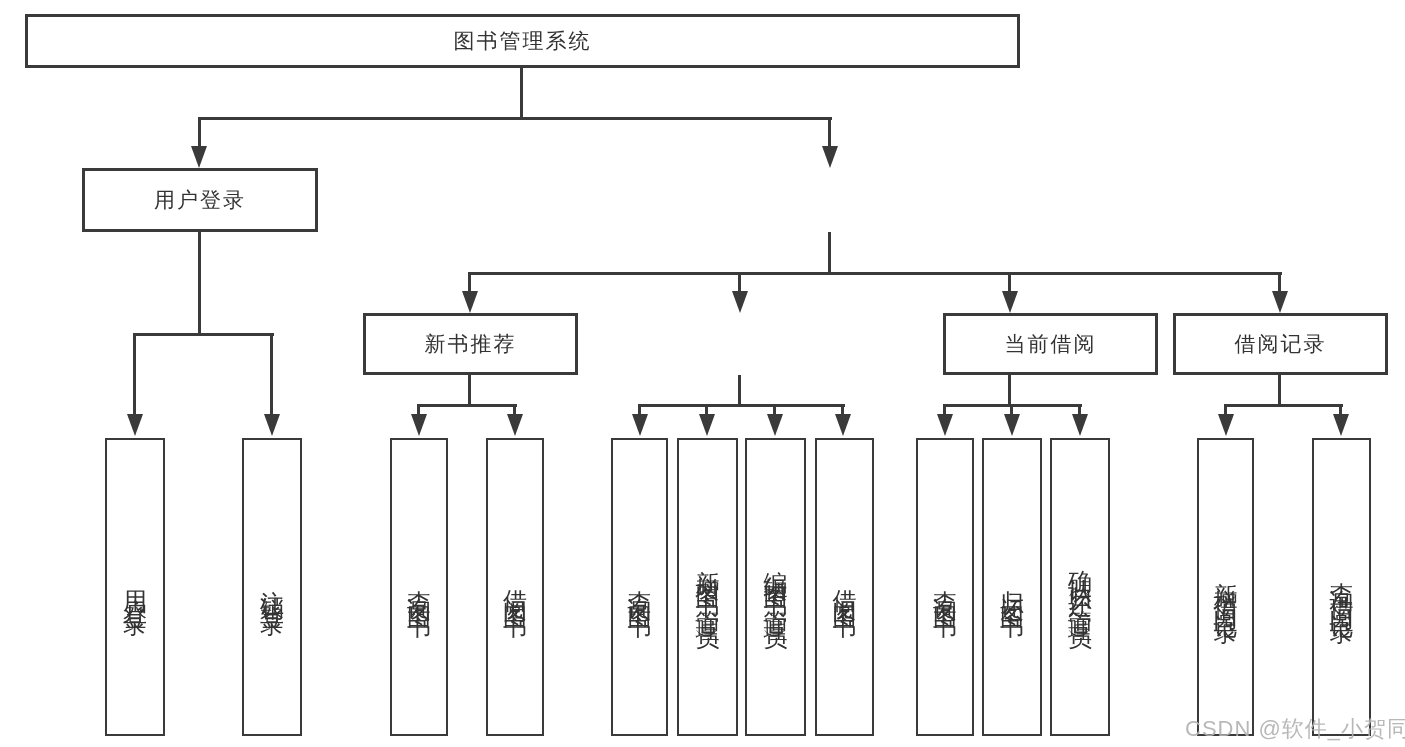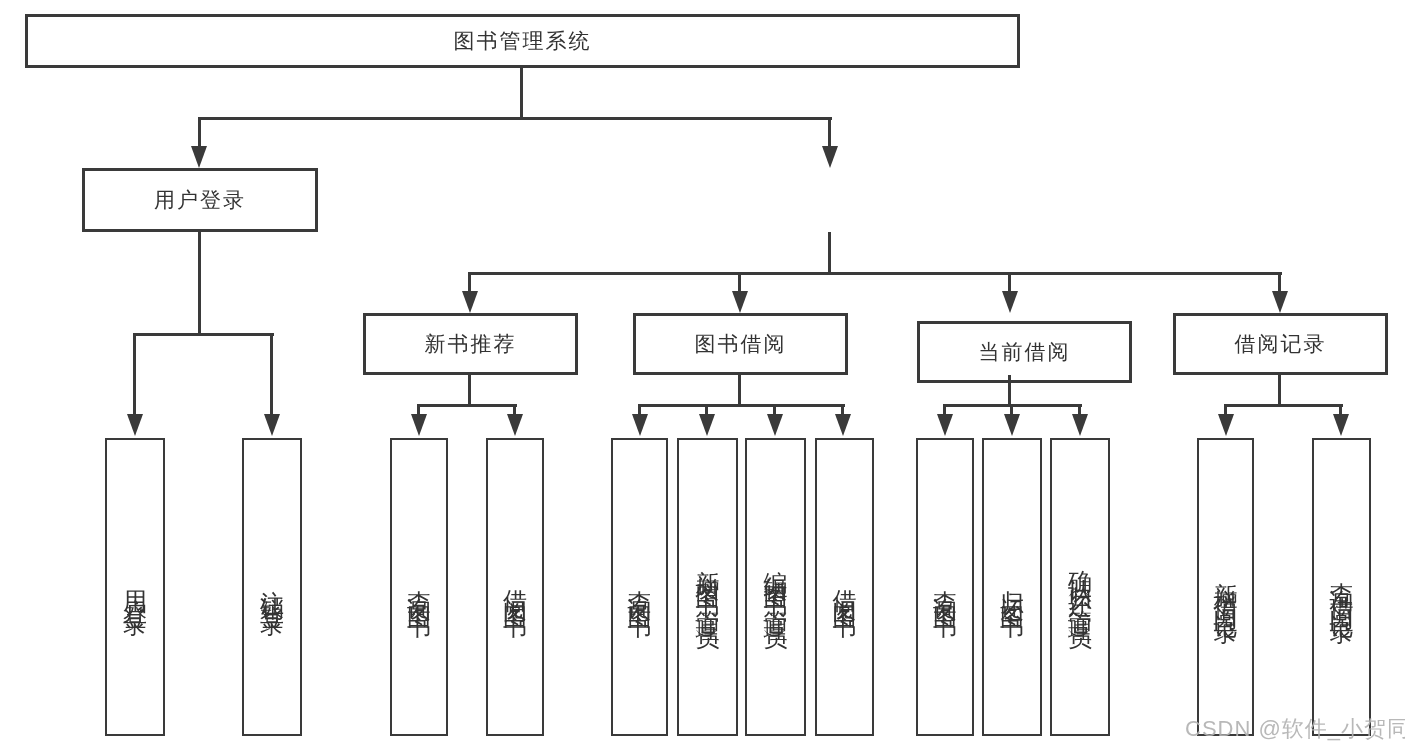--- a/index.html
+++ b/index.html
@@ -72,24 +72,21 @@
   <div class="vline" style="left:738px;top:272px;height:24px;"></div>
   <div class="arrow" style="left:732px;top:291px;"></div>
   <div class="vline" style="left:1008px;top:272px;height:24px;"></div>
   <div class="arrow" style="left:1002px;top:291px;"></div>
   <div class="vline" style="left:1278px;top:272px;height:24px;"></div>
   <div class="arrow" style="left:1272px;top:291px;"></div>
 
   <div class="hbox" style="left:363px;top:313px;width:215px;height:62px;">
     <span>新书推荐</span>
   </div>
-  <div class="hbox" style="left:633px;top:313px;width:215px;height:62px;">
-    <span>图书借阅</span>
-  </div>
-  <div class="hbox" style="left:917px;top:313px;width:215px;height:62px;margin-top:8px;">
+  <div class="hbox" style="left:943px;top:313px;width:215px;height:62px;">
     <span>当前借阅</span>
   </div>
   <div class="hbox" style="left:1173px;top:313px;width:215px;height:62px;">
     <span>借阅记录</span>
   </div>
 
   <div class="vline" style="left:468px;top:375px;height:32px;"></div>
   <div class="hline" style="left:417px;top:404px;width:100px;"></div>
   <div class="vline" style="left:417px;top:404px;height:12px;"></div>
   <div class="arrow" style="left:411px;top:414px;"></div>

